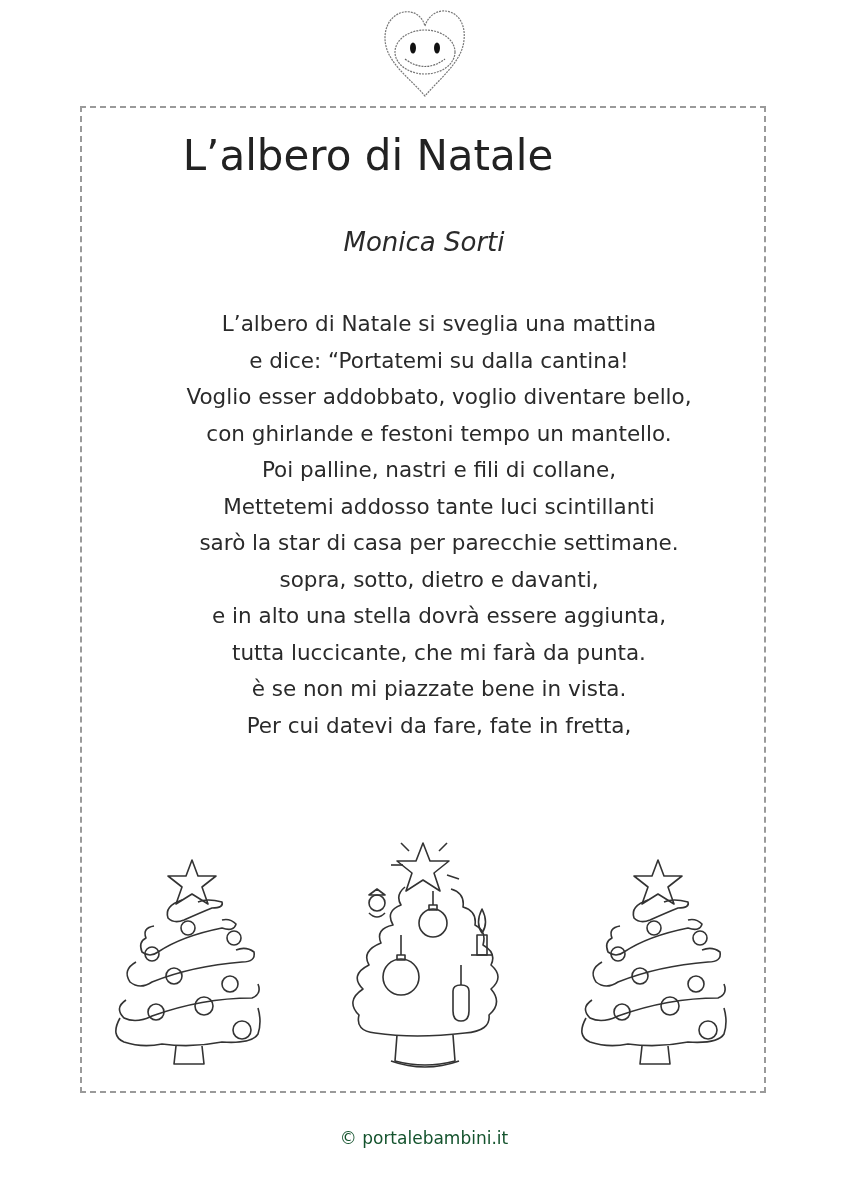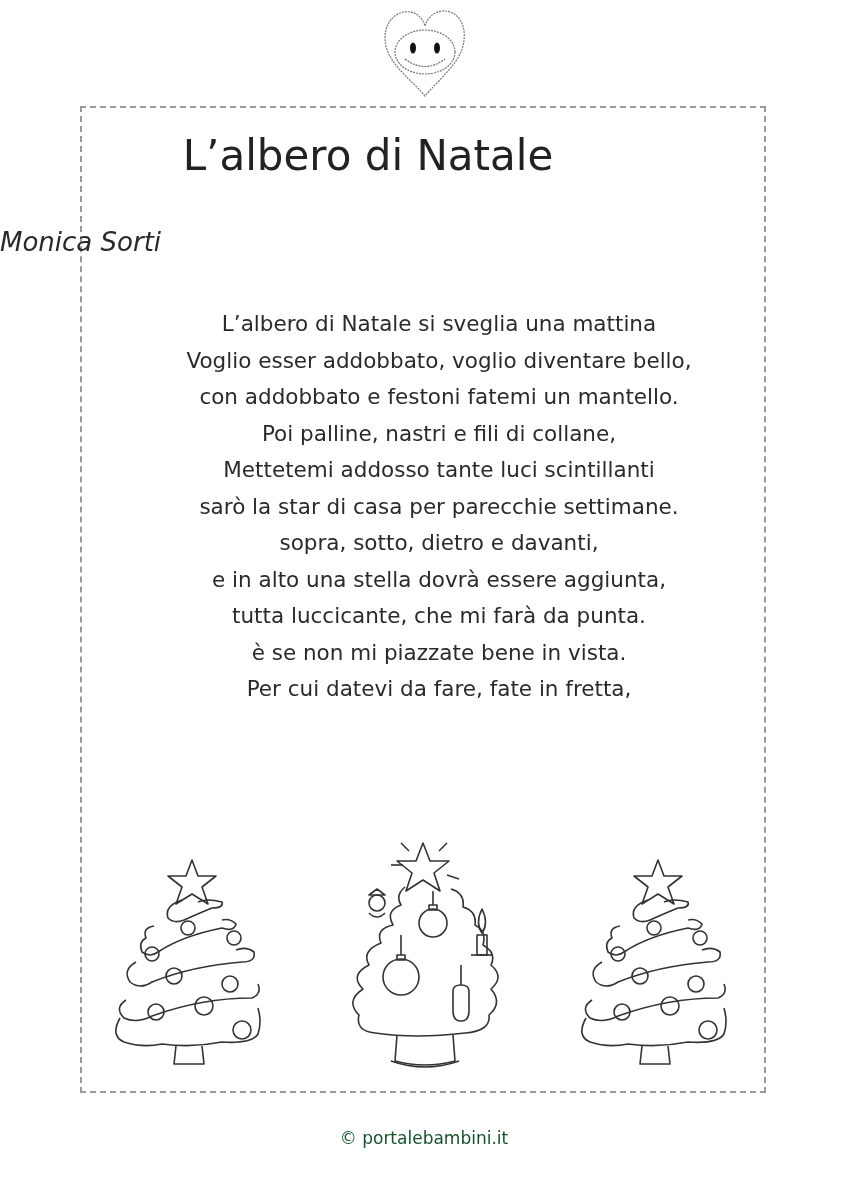--- a/index.html
+++ b/index.html
@@ -41,21 +41,21 @@
       line-height: 56px;
       color: #222;
       margin: 0;
       font-weight: normal;
     }
     .author {
       position: absolute;
       left: 0;
       width: 848px;
       top: 225px;
-      text-align: left;
+      text-align: center;
       font-size: 26px;
       font-style: italic;
       line-height: 34px;
       color: #2a2a2a;
     }
     .poem {
       position: absolute;
       left: 0;
       width: 848px;
       top: 306px;
@@ -97,22 +97,23 @@
 </div>
 
 <div class="frame"></div>
 
 <h1 class="title">L’albero di Natale</h1>
 
 <div class="author">Monica Sorti</div>
 
 <div class="poem">
   <span class="verse">L’albero di Natale si sveglia una mattina</span>
+  <span class="verse">e dice: “Portatemi su dalla cantina!</span>
   <span class="verse">Voglio esser addobbato, voglio diventare bello,</span>
-  <span class="verse">con addobbato e festoni fatemi un mantello.</span>
+  <span class="verse">con ghirlande e festoni tempo un mantello.</span>
   <span class="verse">Poi palline, nastri e fili di collane,</span>
   <span class="verse">Mettetemi addosso tante luci scintillanti</span>
   <span class="verse">sarò la star di casa per parecchie settimane.</span>
   <span class="verse">sopra, sotto, dietro e davanti,</span>
   <span class="verse">e in alto una stella dovrà essere aggiunta,</span>
   <span class="verse">tutta luccicante, che mi farà da punta.</span>
   <span class="verse">è se non mi piazzate bene in vista.</span>
   <span class="verse">Per cui datevi da fare, fate in fretta,</span>
 </div>
 

